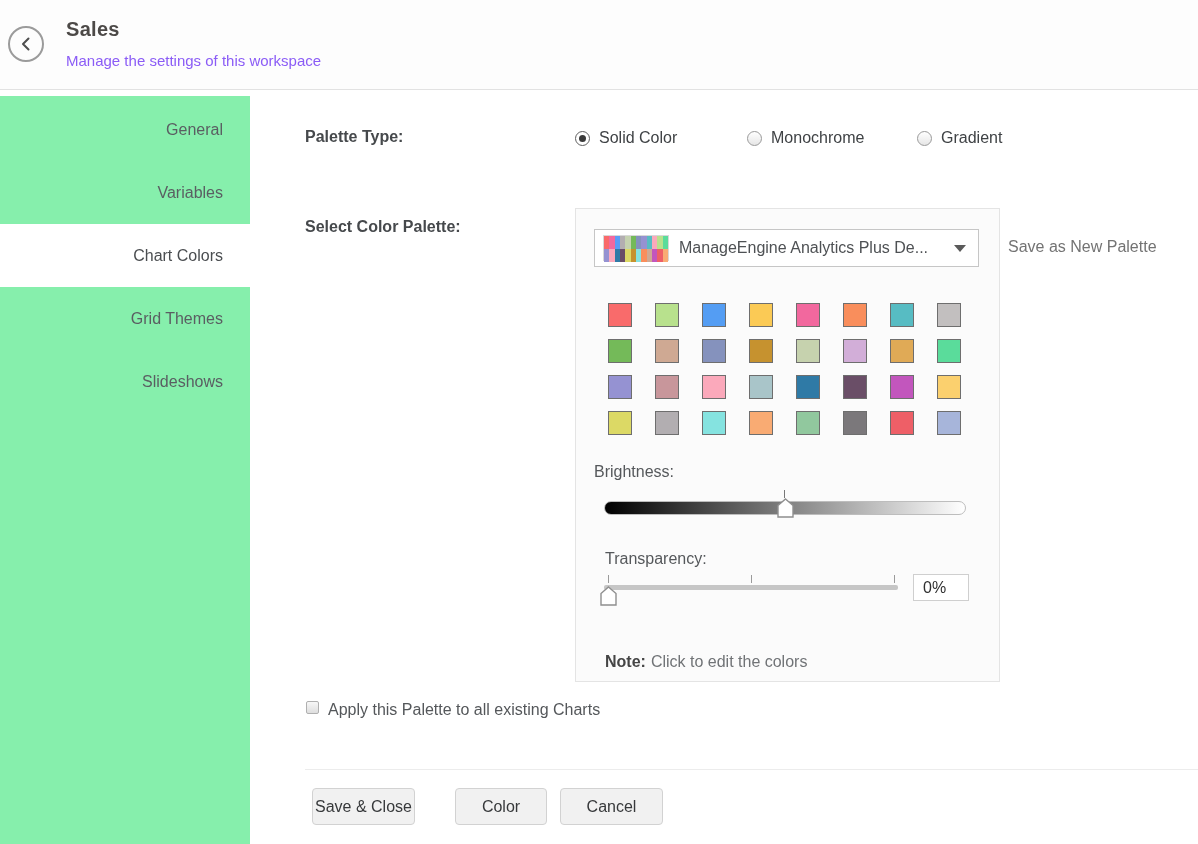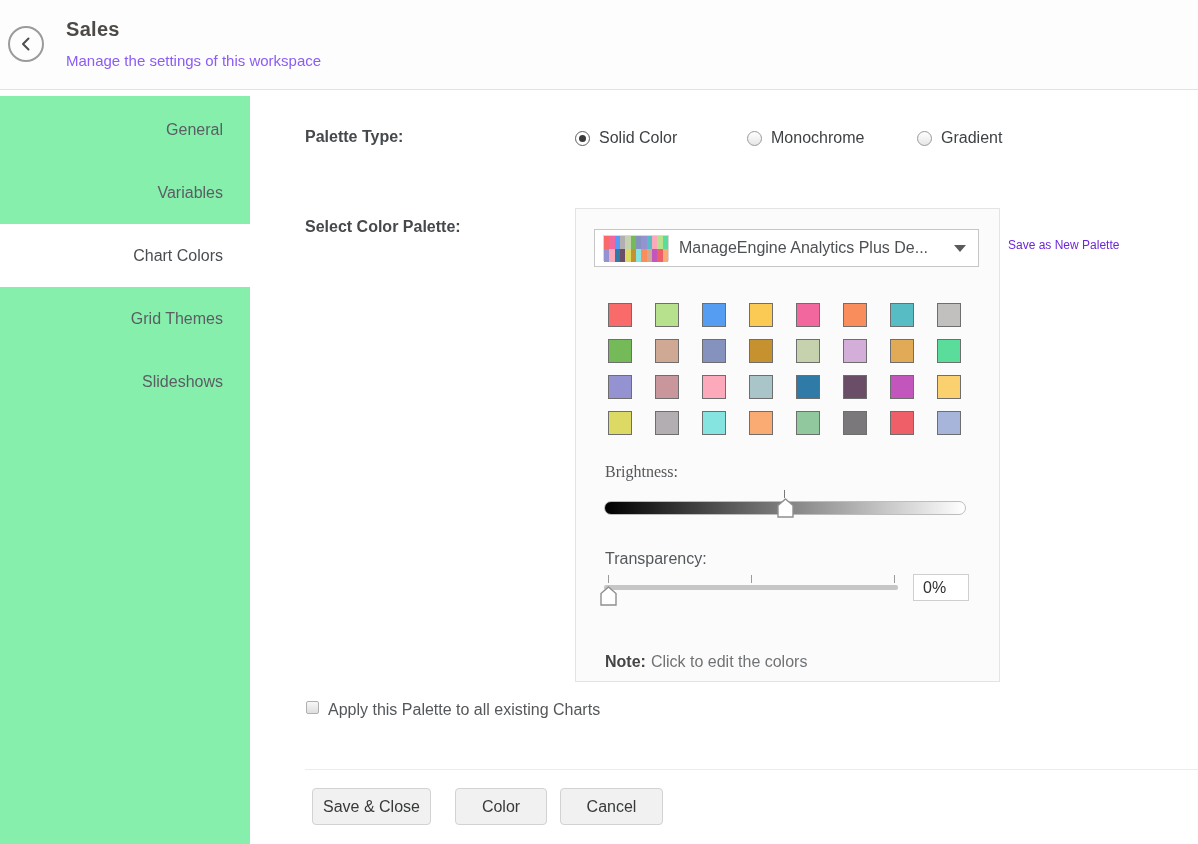--- a/index.html
+++ b/index.html
@@ -30,21 +30,21 @@
   .radio-label { font-size:16px; color:#3f4245; }
 
   
   .panel { position:absolute; left:325px; top:118px; width:425px; height:474px; background:#fbfbfb; border:1px solid #e4e4e4; }
 
   .dropdown { position:absolute; left:18px; top:20px; width:385px; height:38px; background:#fff; border:1px solid #c6c6c6; display:flex; align-items:center; padding:0 12px 0 8px; cursor:pointer; }
   .dd-thumb { width:66px; height:26px; display:grid; grid-template-columns:repeat(12,1fr); grid-template-rows:13px 13px; border:1px solid #d8d8d8; flex:0 0 auto; }
   .dd-value { margin-left:10px; font-size:16px; color:#4e5154; white-space:nowrap; overflow:hidden; }
   .dd-arrow { margin-left:auto; width:0; height:0; border-left:6px solid transparent; border-right:6px solid transparent; border-top:7px solid #5a5a5a; flex:0 0 auto; }
 
-  .save-link { position:absolute; left:758px; top:148px; font-size:12px; color:#6d28d9; cursor:pointer; }
+  .save-link { position:absolute; left:758px; top:148px; font-size:16px; color:#737373; cursor:pointer; }
 
   .swatch-grid { position:absolute; left:32px; top:94px; display:grid; grid-template-columns:repeat(8,24px); gap:12px 23px; }
   .swatch { width:24px; height:24px; border:1px solid #6e6e6e; cursor:pointer; }
 
   .slider-label { position:absolute; font-size:16px; color:#55585b; }
 
   .b-slider { position:absolute; left:28px; top:280px; width:362px; height:40px; }
   .b-tick { position:absolute; left:calc(50% - 1px); top:1px; width:1px; height:8px; background:#777; }
   .b-bar { position:absolute; left:0; top:12px; width:100%; height:14px; border-radius:7px; background:linear-gradient(to right,#000,#fff); border:1px solid #bdbdbd; cursor:pointer; }
   .thumb { position:absolute; width:17px; height:20px; cursor:pointer; }
@@ -61,21 +61,21 @@
   .note-bold { font-weight:bold; color:#454545; margin-right:5px; }
 
   
   .check-row { position:absolute; left:56px; top:608px; display:flex; align-items:center; height:24px; cursor:pointer;justify-content:space-between; }
   .checkbox { width:13px; height:13px; border:1px solid #b0b0b0; border-radius:2px; background:linear-gradient(#f7f7f7,#dedede); margin-top:-6px; }
   .check-label { margin-left:9px; font-size:16px; color:#54575a; }
 
   .divider { position:absolute; left:55px; top:679px; width:893px; height:1px; background:#ececec; }
 
   .btn { position:absolute; top:698px; height:37px; background:#f1f1f1; border:1px solid #d2d2d2; border-radius:4px; font-size:16px; color:#37393b; font-family:"Liberation Sans",sans-serif; cursor:pointer; }
-  .btn-save-close { left:62px; width:119px; }
+  .btn-save-close { left:62px; width:103px; }
   .btn-save { left:205px; width:92px; }
   .btn-cancel { left:310px; width:103px; }
 </style>
 </head>
 <body>
 
 <div class="frame">
 
   <div class="header">
     <div class="back-btn">
@@ -179,21 +179,21 @@
           <div class="swatch" style="background-color: rgb(220, 217, 101);"></div>
           <div class="swatch" style="background-color: rgb(178, 174, 177);"></div>
           <div class="swatch" style="background-color: rgb(133, 227, 224);"></div>
           <div class="swatch" style="background-color: rgb(249, 171, 115);"></div>
           <div class="swatch" style="background-color: rgb(145, 200, 158);"></div>
           <div class="swatch" style="background-color: rgb(123, 120, 123);"></div>
           <div class="swatch" style="background-color: rgb(238, 95, 103);"></div>
           <div class="swatch" style="background-color: rgb(167, 181, 218);"></div>
         </div>
 
-      <div class="slider-label" style="left:29px; top:254px;font-family:Liberation Serif, serif;">Brightness:</div>
+      <div class="slider-label" style="left:18px; top:254px;">Brightness:</div>
       <div class="b-slider">
         <div class="b-tick"></div>
         <div class="b-bar"></div>
         <div class="thumb b-thumb" id="b-thumb" style="left: calc(50% - 8.5px);">
           <svg width="17" height="20" viewBox="0 0 17 20">
               <path d="M8.5 1 L16 7.5 L16 19 L1 19 L1 7.5 Z" fill="#ffffff" stroke="#8f8f8f" stroke-width="1.4"></path>
             </svg>
         </div>
       </div>
 

